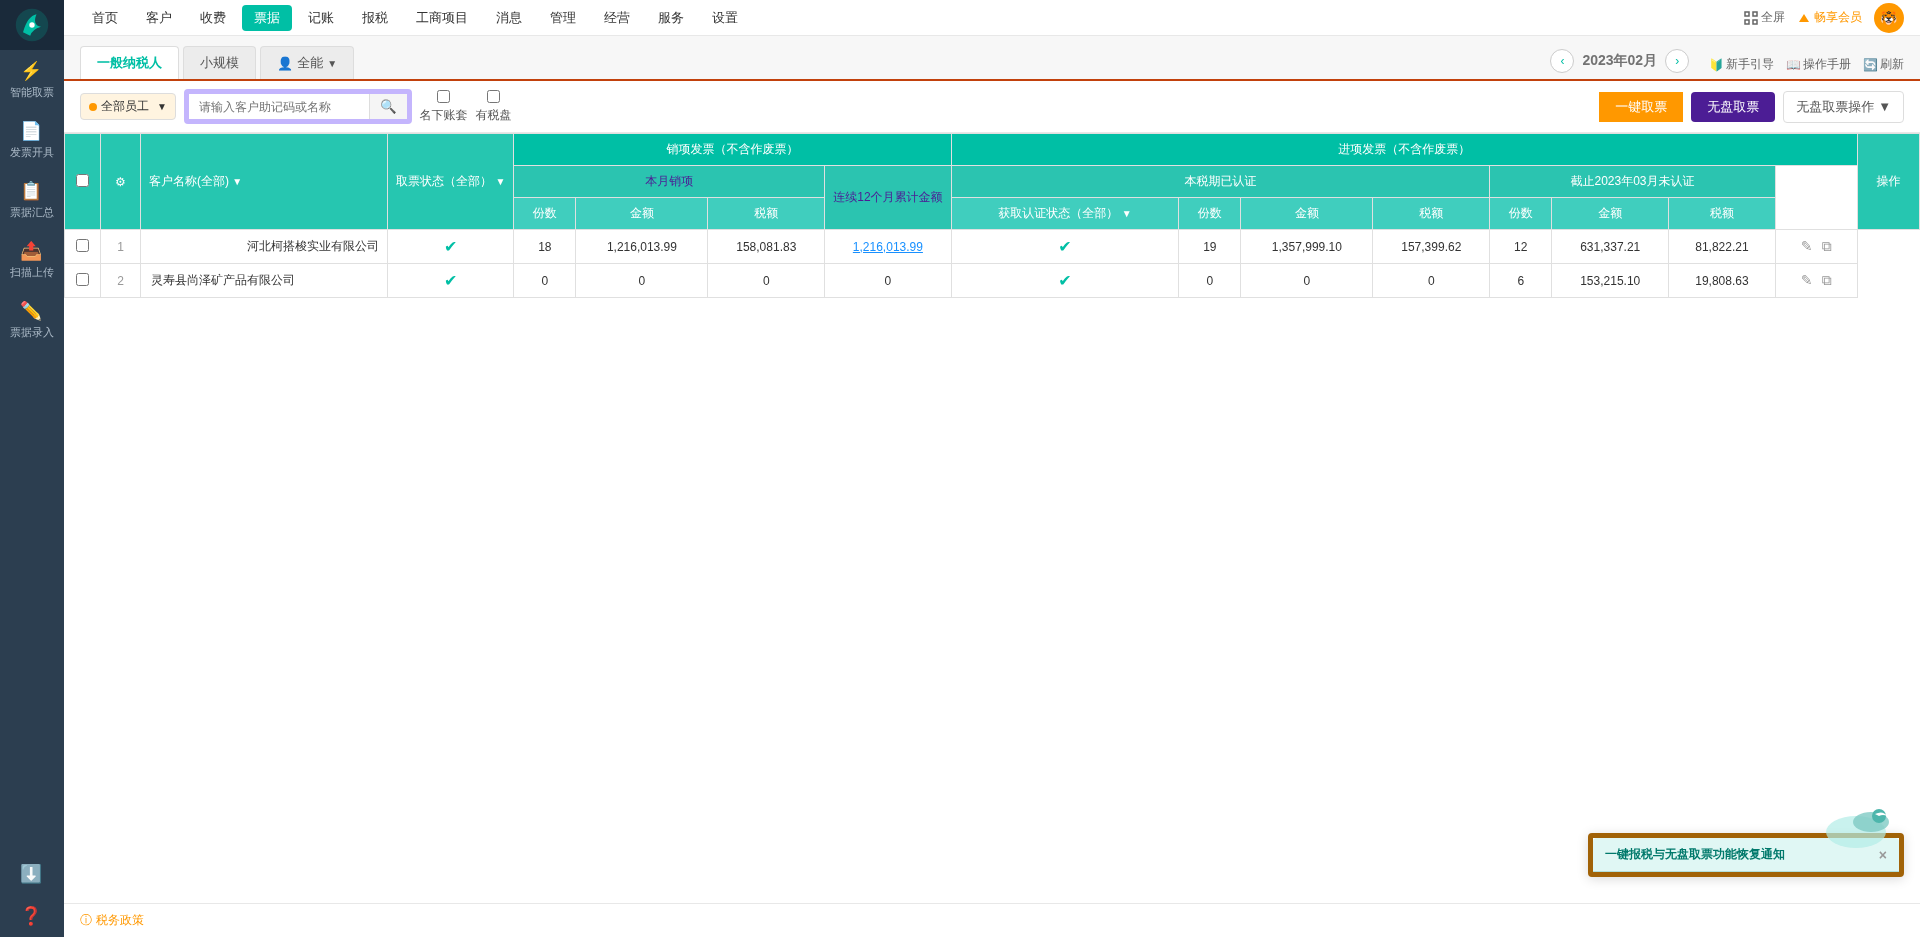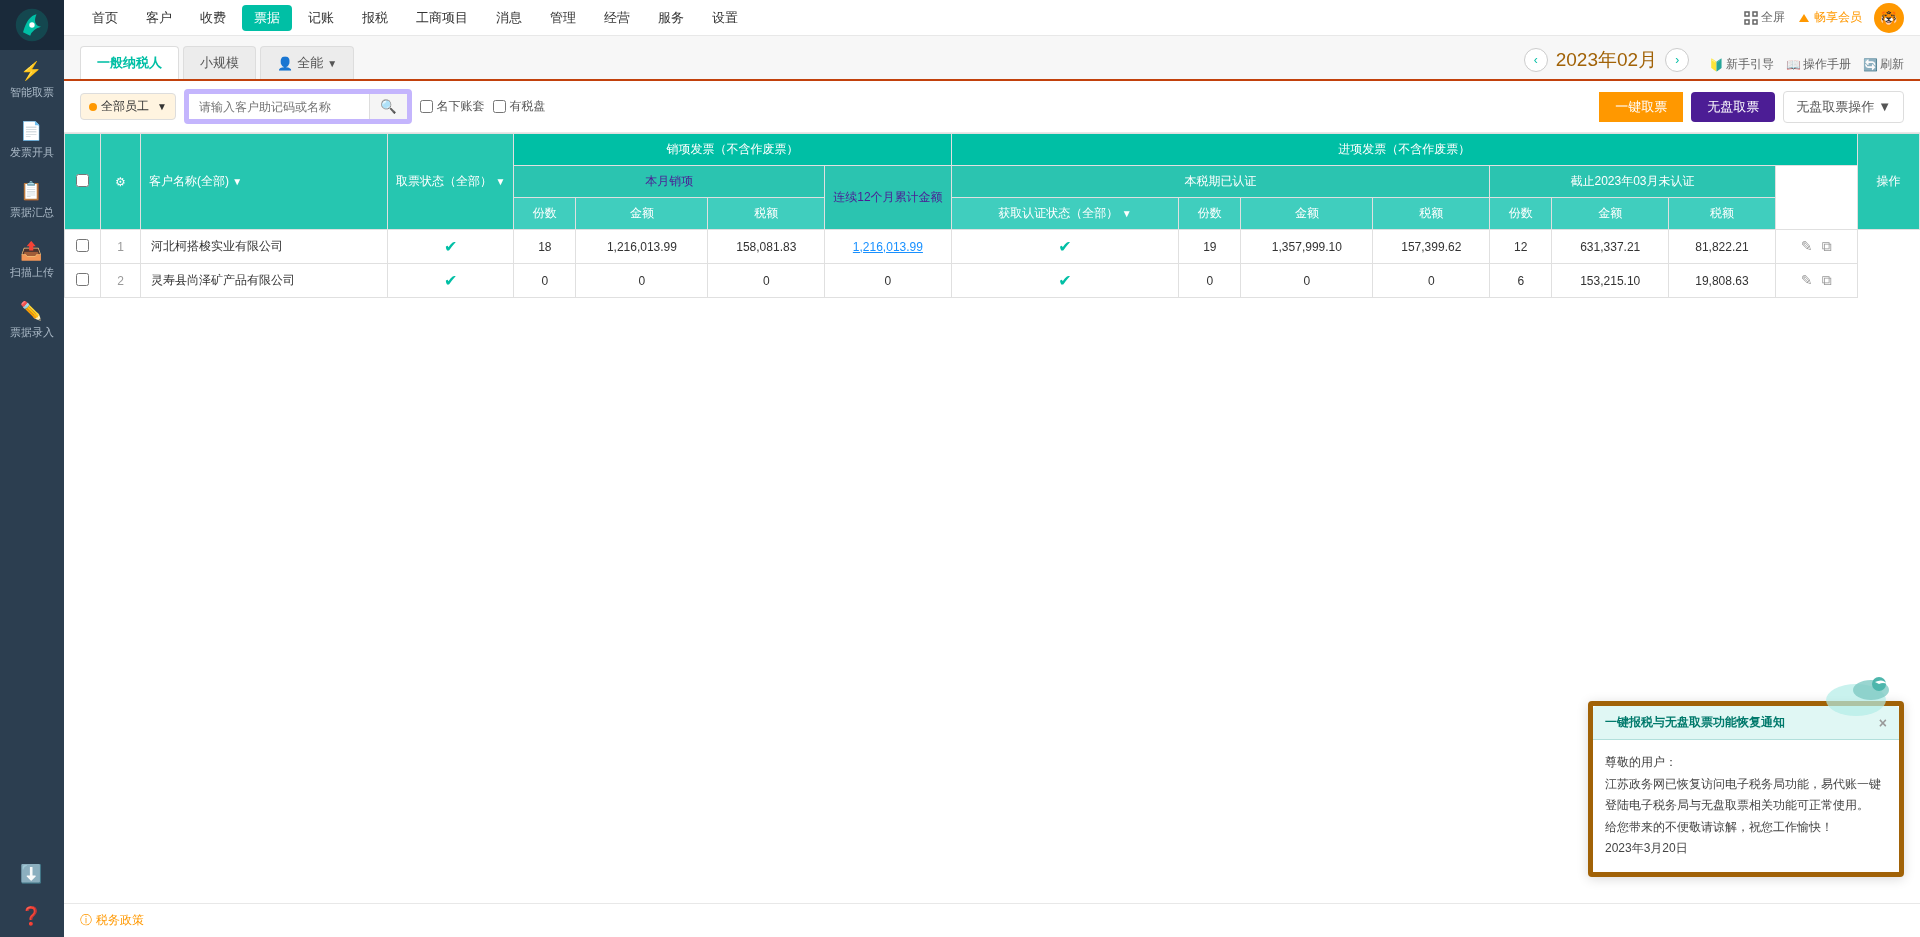--- a/index.html
+++ b/index.html
@@ -202,20 +202,21 @@
       cursor: pointer;
       color: #666;
     }
     .checkbox-item {
       display: flex;
       align-items: center;
       gap: 4px;
       font-size: 12px;
       color: #555;
       cursor: pointer;
+      flex-direction: column;
     }
     .checkbox-item input { cursor: pointer; accent-color: #00bfa5; }
     .toolbar-right { display: flex; align-items: center; gap: 8px; }
     .btn-orange {
       background: #ff9800;
       color: #fff;
       border: none;
       padding: 6px 16px;
       border-radius: 0;
       cursor: pointer;
@@ -436,21 +437,21 @@
       <div class="tab-item active">一般纳税人</div>
       <div class="tab-item">小规模</div>
       <div class="tab-item" style="display:flex;align-items:center;gap:4px;">
         <span>👤</span>
         <span>全能</span>
         <span style="font-size:10px;">▼</span>
       </div>
 
       <div class="month-nav">
         <button class="month-btn">‹</button>
-        <span style="font-size:19px;font-weight:normal;color:#a16207;">2023年02月</span>
+        <span style="font-size:14px;font-weight:bold;color:#737373;">2023年02月</span>
         <button class="month-btn">›</button>
       </div>
 
       <div style="margin-left:16px;display:flex;align-items:center;gap:12px;padding-bottom:6px;font-size:12px;color:#666;">
         <span style="cursor:pointer;display:flex;align-items:center;gap:2px;">
           <span>🔰</span>
           <span>新手引导</span>
         </span>
         <span style="cursor:pointer;display:flex;align-items:center;gap:2px;">
           <span>📖</span>
@@ -536,21 +537,21 @@
             <th class="th-field">金额</th>
             <th class="th-field">税额</th>
           </tr>
         </thead>
         <tbody id="table-body">
         <tr>
       <td class="check-col">
         <input type="checkbox" style="">
       </td>
       <td class="num-col">1</td>
-      <td class="company-col" style="text-align:left;padding-left:10px;">河北柯搭梭实业有限公司</td>
+      <td class="company-col" style="text-align:right;padding-left:10px;">河北柯搭梭实业有限公司</td>
       <td><span class="teal-check">✔</span></td>
       <td>18</td>
       <td>1,216,013.99</td>
       <td>158,081.83</td>
       <td><span class="link-text">1,216,013.99</span></td>
       <td><span class="teal-check">✔</span></td>
       <td>19</td>
       <td>1,357,999.10</td>
       <td>157,399.62</td>
       <td>12</td>
@@ -594,26 +595,20 @@
     </div>
 
   </div>
 </div>
 
 <div class="notification-popup">
   <div class="notification-header">
     <span>一键报税与无盘取票功能恢复通知</span>
     <span class="notification-close">×</span>
   </div>
-  <div class="notification-body">
-    <p style="white-space:pre-line;line-height:1.8;font-size:12px;color:#444;">尊敬的用户：
-  江苏政务网已恢复访问电子税务局功能，易代账一键登陆电子税务局与无盘取票相关功能可正常使用。
-给您带来的不便敬请谅解，祝您工作愉快！
-2023年3月20日</p>
-  </div>
 
   <div style="position:absolute;top:-36px;right:8px;width:70px;height:46px;overflow:hidden;">
     <svg viewBox="0 0 70 46" width="70" height="46">
       <ellipse cx="35" cy="30" rx="30" ry="16" fill="#b2ede7" opacity="0.7"></ellipse>
       <ellipse cx="50" cy="20" rx="18" ry="10" fill="#80cbc4" opacity="0.8"></ellipse>
       <circle cx="58" cy="14" r="7" fill="#4db6ac"></circle>
       <path d="M54 12 Q62 8 66 14 Q62 12 58 14 Z" fill="#fff"></path>
     </svg>
   </div>
 </div>

